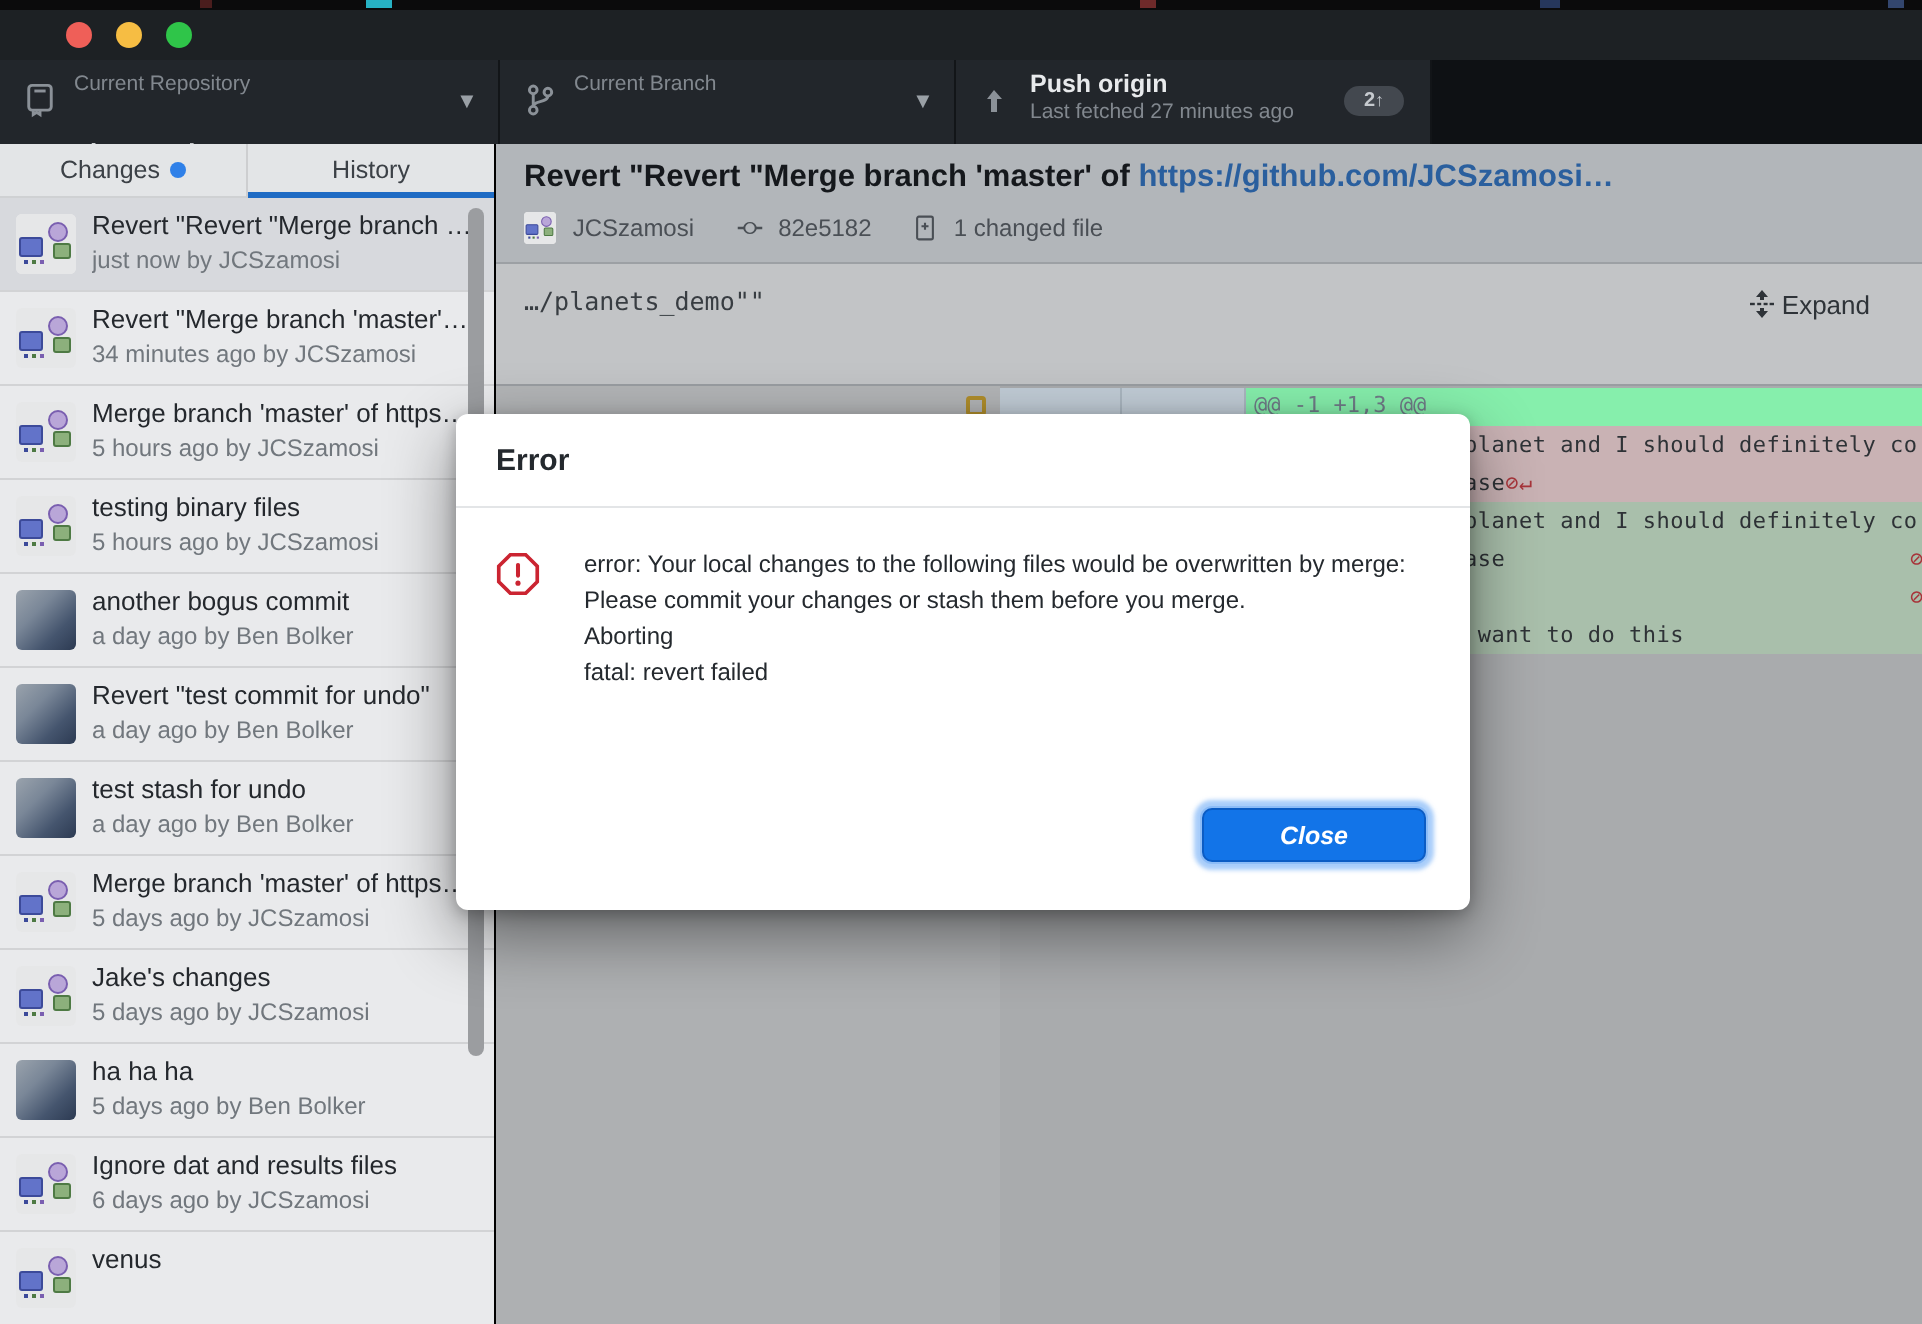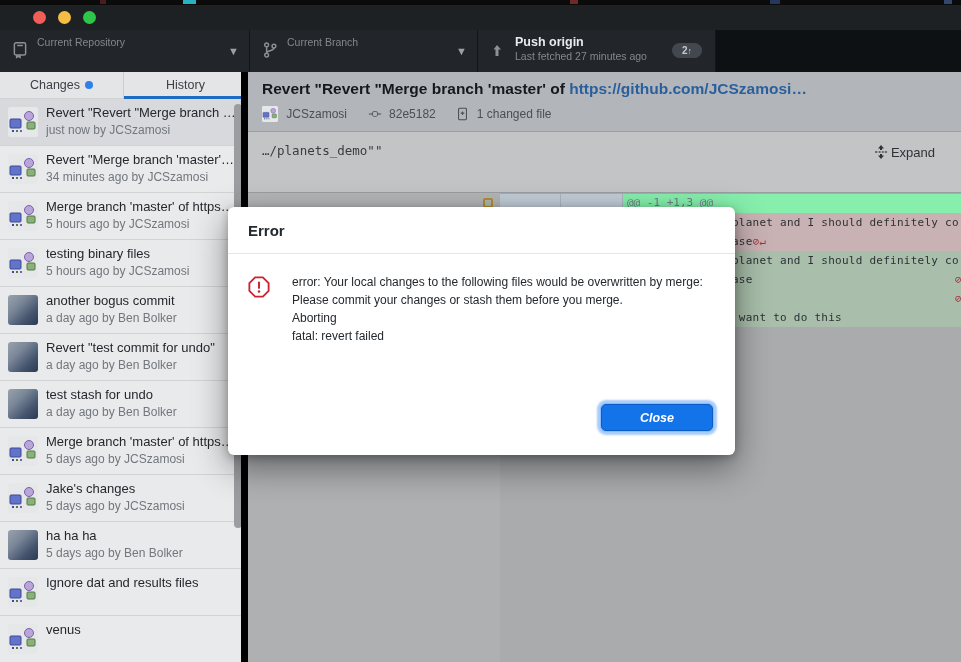--- a/index.html
+++ b/index.html
@@ -29,21 +29,21 @@
   .tb-value{font-size:13px;font-weight:bold;color:#eceef0;line-height:16px;margin-top:20px;}
   .tb-chevron{position:absolute;top:15px;font-size:11px;color:#9aa0a6;}
   .tb-repo .tb-chevron{left:228px;}
   .tb-branch .tb-chevron{left:206px;}
   .badge{position:absolute;left:194px;top:13px;min-width:18px;height:15px;padding:0 6px;
     background:#43484f;border-radius:8px;font-size:10px;font-weight:bold;color:#c6cacf;
     line-height:15px;text-align:center;}
   .badge .up{font-size:9px;}
   
   .sidebar{position:absolute;left:0;top:72px;width:248px;height:590px;background:#e9eaec;
-    border-right:7px solid #000000;box-sizing:border-box;overflow:hidden;}
+    border-right:1px solid #000000;box-sizing:border-box;overflow:hidden;}
   .tabs{position:absolute;left:0;top:0;width:247px;height:27px;background:#e3e5e7;
     border-bottom:1px solid #cfd1d3;box-sizing:border-box;}
   .tab{position:absolute;top:0;height:27px;text-align:center;font-size:12.5px;color:#3c4147;
     line-height:26px;cursor:pointer;}
   .tab-changes{left:0;width:124px;border-right:1px solid #cdced0;box-sizing:border-box;}
   .tab-history{left:124px;width:123px;}
   .tab-history .underline{position:absolute;left:0;bottom:0;width:100%;height:3px;background:#1e6bc4;}
   .dot{display:inline-block;width:8px;height:8px;border-radius:50%;background:#2f80e8;
     margin-left:5px;vertical-align:middle;margin-top:-2px;}
   .commits{position:absolute;left:0;top:27px;width:247px;height:563px;overflow:hidden;}
@@ -338,20 +338,21 @@
               <rect x="2" y="12" width="11" height="9" rx="1" fill="#6273c9" stroke="#3c4a9a"></rect>
               <circle cx="21" cy="9" r="4.5" fill="#b9a6d8" stroke="#7a5fb0"></circle>
               <rect x="19" y="15" width="8" height="7" rx="1" fill="#8cb07c" stroke="#4e7a44"></rect>
               <rect x="4" y="23" width="2" height="2" fill="#3c4a9a"></rect>
               <rect x="8" y="23" width="2" height="2" fill="#4e7a44"></rect>
               <rect x="12" y="23" width="2" height="2" fill="#7a5fb0"></rect>
             </svg>
       
     </span>
     <span class="c-title">Ignore dat and results files</span>
+    <span class="c-meta">6 days ago by JCSzamosi</span>
   </div>
 
   <div class="commit">
     <span class="avatar" data-kind="identicon">
       <svg width="30" height="30" viewBox="0 0 30 30">
               <rect width="30" height="30" fill="#e6e7e8"></rect>
               <rect x="2" y="12" width="11" height="9" rx="1" fill="#6273c9" stroke="#3c4a9a"></rect>
               <circle cx="21" cy="9" r="4.5" fill="#b9a6d8" stroke="#7a5fb0"></circle>
               <rect x="19" y="15" width="8" height="7" rx="1" fill="#8cb07c" stroke="#4e7a44"></rect>
               <rect x="4" y="23" width="2" height="2" fill="#3c4a9a"></rect>

